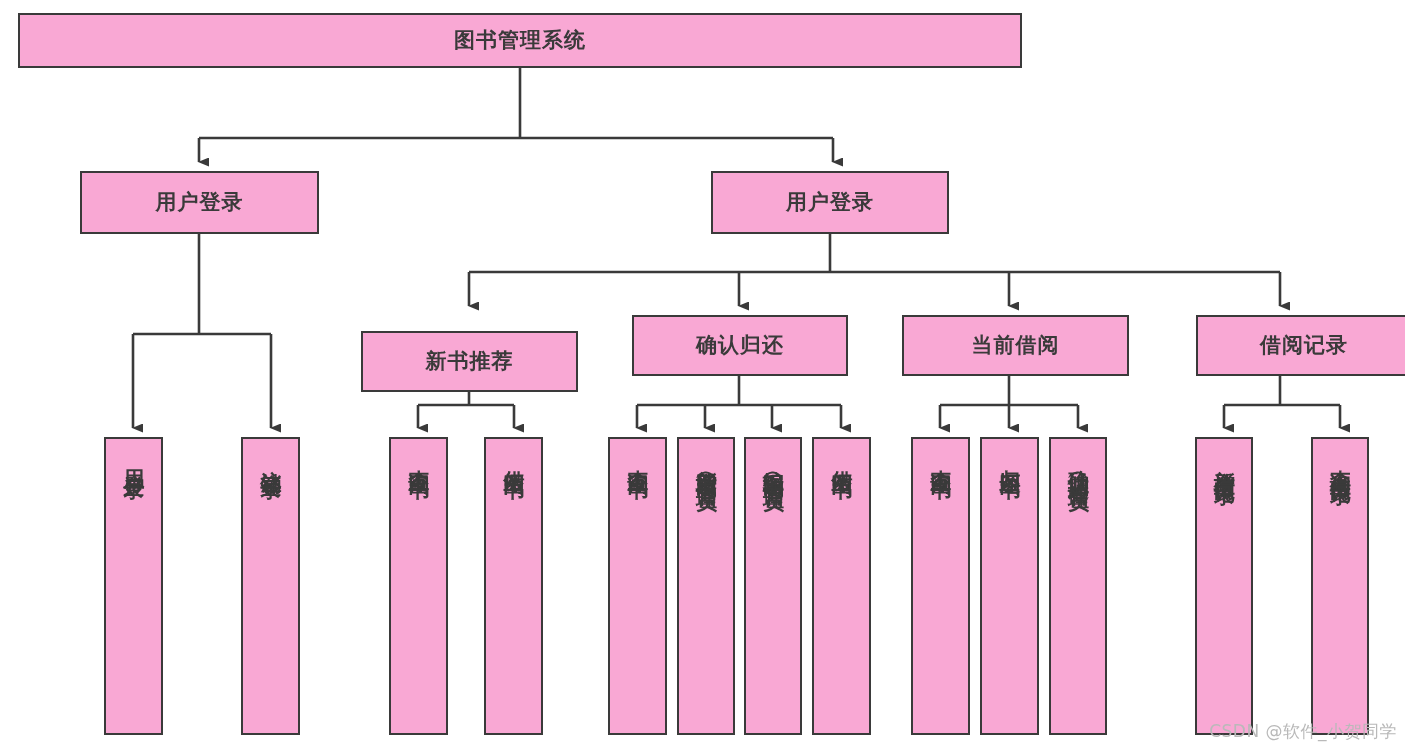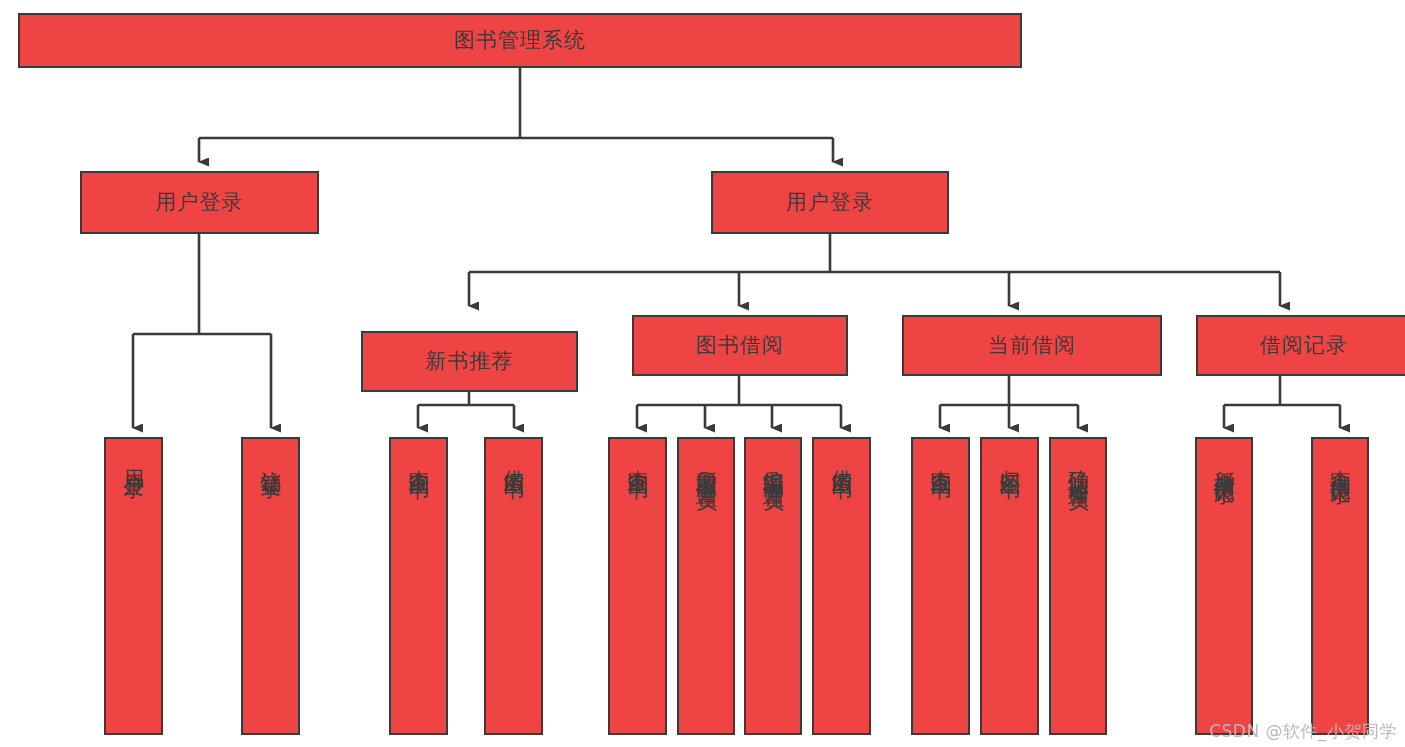--- a/index.html
+++ b/index.html
@@ -18,26 +18,27 @@
   
   #wires{
     position:absolute;
     left:0; top:0;
     width:1405px; height:747px;
     pointer-events:none;
   }
   .node{
     position:absolute;
     box-sizing:border-box;
-    background:#ef4444;
+    background:#f9a8d4;
     border:2.5px solid #3a3a3a;
     display:flex;
     align-items:center;
     justify-content:center;
     z-index:3;
+    font-weight:bold;
   }
   .node .lbl{
     font-size:21px;
     line-height:1.15;
     color:#3a3a3a;
     letter-spacing:1px;
     white-space:nowrap;
     text-align:center;
   }
   
@@ -130,23 +131,23 @@
     <span class="lbl">用户登录</span>
   </div>
   <div class="node" style="left:711px; top:171px; width:238px; height:63px;">
     <span class="lbl">用户登录</span>
   </div>
 
   <div class="node" style="left:361px; top:315px; width:217px; height:61px;margin-top:16px;">
     <span class="lbl">新书推荐</span>
   </div>
   <div class="node" style="left:632px; top:315px; width:216px; height:61px;">
-    <span class="lbl">图书借阅</span>
+    <span class="lbl">确认归还</span>
   </div>
-  <div class="node" style="left:902px; top:315px; width:260px; height:61px;">
+  <div class="node" style="left:902px; top:315px; width:227px; height:61px;">
     <span class="lbl">当前借阅</span>
   </div>
   <div class="node" style="left:1196px; top:315px; width:216px; height:61px;">
     <span class="lbl">借阅记录</span>
   </div>
 
   <div class="node vert" style="left:104px; top:437px; width:59px; height:298px;">
     <span class="lbl">用户登录</span>
   </div>
   <div class="node vert" style="left:241px; top:437px; width:59px; height:298px;">

